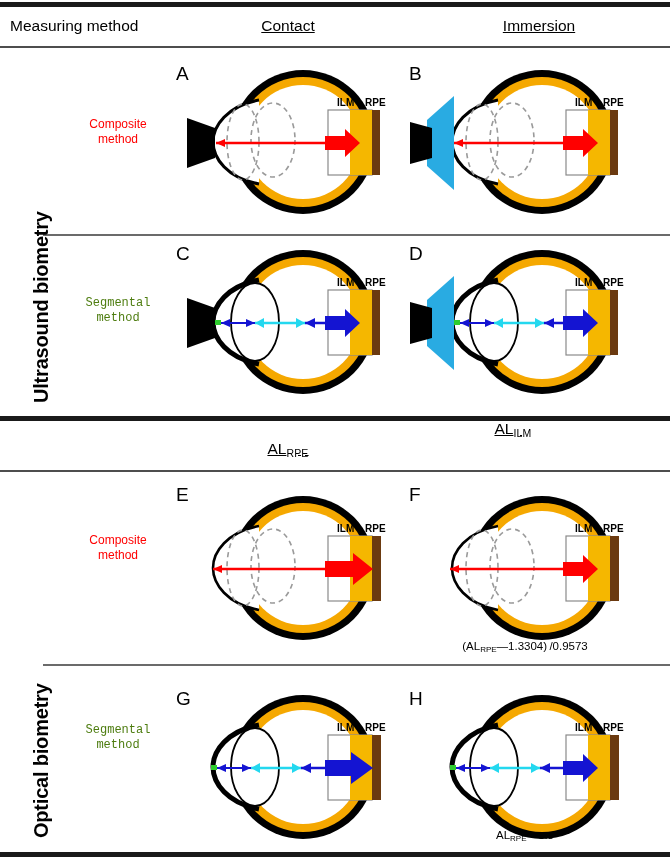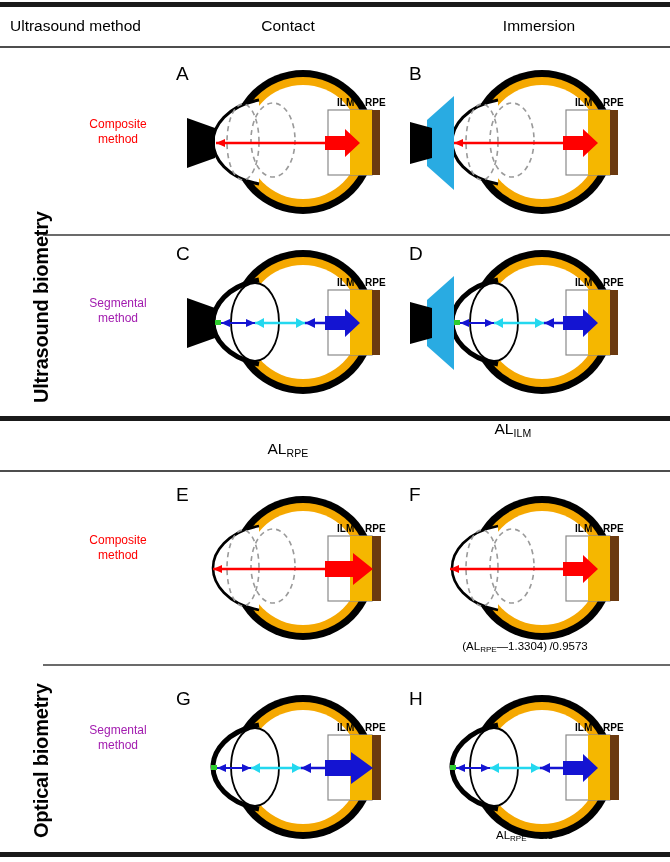--- a/index.html
+++ b/index.html
@@ -23,21 +23,21 @@
   .rule.thin{height:2px;background:#4d4d4d;}
   .rule.hair{height:1.5px;background:#6b6b6b;}
 
   
   .col-head{
     position:absolute;
     font-size:15.5px;
     color:#000;
     white-space:nowrap;
   }
-  .col-head.center{transform:translateX(-50%);}
+  .col-head.center{transform:translateX(-50%);text-decoration:underline;}
   .sub{font-size:10.5px;vertical-align:-0.28em;letter-spacing:.2px;}
 
   
   .vlabel{
     position:absolute;
     font-weight:bold;
     font-size:20px;
     letter-spacing:-0.2px;
     white-space:nowrap;
     transform-origin:left top;
@@ -47,21 +47,21 @@
   
   .method-label{
     position:absolute;
     width:140px;
     text-align:center;
     font-size:12px;
     line-height:1.28;
     white-space:pre-line;
   }
   .method-label.composite{color:#ff0000;}
-  .method-label.segmental{color:#a21caf;}
+  .method-label.segmental{color:#4d7c0f;font-family:Liberation Mono, monospace;}
 
   
   .panel-letter{
     position:absolute;
     font-size:19px;
     color:#000;
   }
 
   
   .formula{
@@ -83,21 +83,21 @@
 <div id="figure">
 
   <div class="rule thick" style="left:0;top:2px;width:670px;"></div>
   <div class="rule thin" style="left:0;top:46px;width:670px;"></div>
   <div class="rule hair" style="left:43px;top:234px;width:627px;"></div>
   <div class="rule thick" style="left:0;top:416px;width:670px;"></div>
   <div class="rule thin" style="left:0;top:470px;width:670px;"></div>
   <div class="rule hair" style="left:43px;top:664px;width:627px;"></div>
   <div class="rule thick" style="left:0;top:852px;width:670px;"></div>
 
-  <div class="col-head" style="left:10px;top:17px;">Ultrasound method</div>
+  <div class="col-head" style="left:10px;top:17px;">Measuring method</div>
 
   <div class="col-head center" style="left:288px;top:17px;">Contact</div>
 
   <div class="col-head center" style="left:539px;top:17px;">Immersion</div>
 
   <div class="col-head center" style="left:288px;top:440px;">
     <span>AL</span><span class="sub">RPE</span>
   </div>
 
   <div class="col-head center" style="left:513px;top:420px;">

